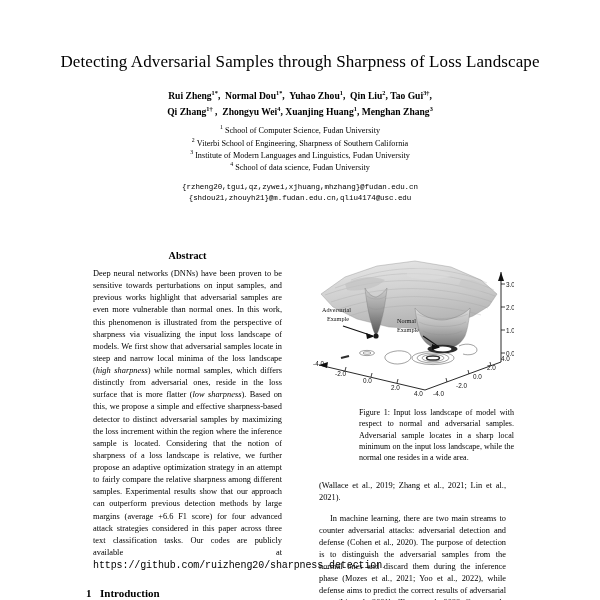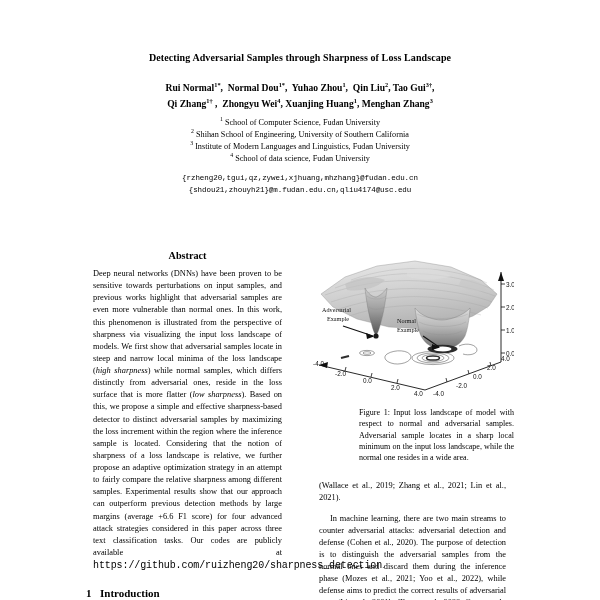--- a/index.html
+++ b/index.html
@@ -16,22 +16,22 @@
   }
   .page {
     position: relative;
     width: 600px;
     height: 600px;
     box-sizing: border-box;
     padding: 0;
   }
   
   .title {
-    font-size: 10px;
-    font-weight: bold;
+    font-size: 17px;
+    font-weight: normal;
     text-align: center;
     letter-spacing: 0.1px;
     margin: 52px 30px 16px 30px;
     line-height: 1.2;
   }
   .authors {
     text-align: center;
     font-size: 9.6px;
     font-weight: bold;
     margin: 15px 46px 0 46px;
@@ -135,34 +135,34 @@
   svg { display: block; }
 </style>
 </head>
 <body>
 
 <div class="page">
 
   <div class="title">Detecting Adversarial Samples through Sharpness of Loss Landscape</div>
 
   <div class="authors">
-    <span>Rui Normal</span><sup>1*</sup>,&nbsp;
+    <span>Rui Zheng</span><sup>1*</sup>,&nbsp;
     <span>Normal Dou</span><sup>1*</sup>,&nbsp;
     <span>Yuhao Zhou</span><sup>1</sup>,&nbsp;
     <span>Qin Liu</span><sup>2</sup>,
     <span>Tao Gui</span><sup>3†</sup>,<br>
     <span>Qi Zhang</span><sup>1†</sup>&nbsp;,&nbsp;
     <span>Zhongyu Wei</span><sup>4</sup>,
     <span>Xuanjing Huang</span><sup>1</sup>,
     <span>Menghan Zhang</span><sup>3</sup>
   </div>
 
   <div class="affils">
     <div><sup>1</sup>&nbsp;<span>School of Computer Science, Fudan University</span></div>
-    <div><sup>2</sup>&nbsp;<span>Shihan School of Engineering, University of Southern California</span></div>
+    <div><sup>2</sup>&nbsp;<span>Viterbi School of Engineering, Sharpness of Southern California</span></div>
     <div><sup>3</sup>&nbsp;<span>Institute of Modern Languages and Linguistics, Fudan University</span></div>
     <div><sup>4</sup>&nbsp;<span>School of data science, Fudan University</span></div>
   </div>
 
   <div class="emails">
     <div>{rzheng20,tgui,qz,zywei,xjhuang,mhzhang}@fudan.edu.cn</div>
     <div>{shdou21,zhouyh21}@m.fudan.edu.cn,qliu4174@usc.edu</div>
   </div>
 
   <div class="columns">

